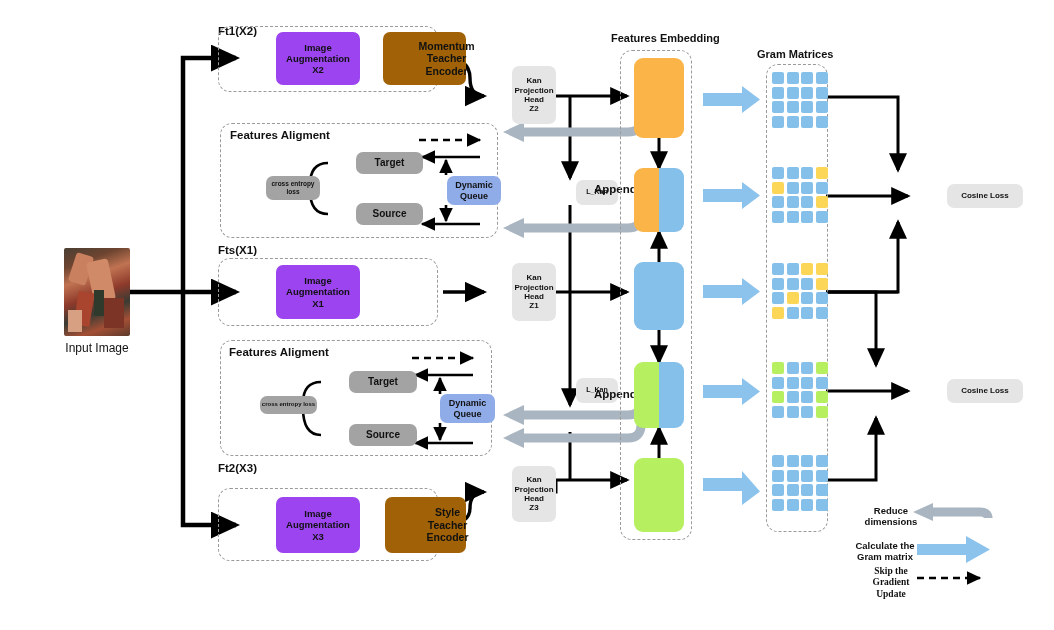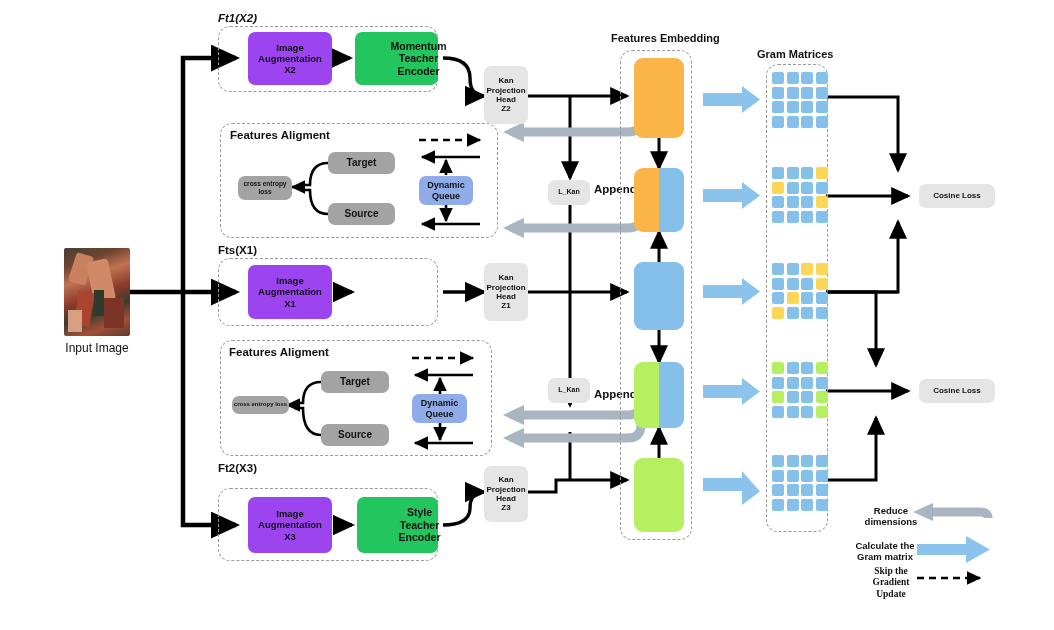--- a/index.html
+++ b/index.html
@@ -1,25 +1,25 @@
 <!DOCTYPE html>
 <html><head>
 <meta charset="utf-8">
 <style>
   html,body{margin:0;padding:0;background:#ffffff;}
   body{width:1054px;height:630px;position:relative;overflow:hidden;
        font-family:"Liberation Sans","DejaVu Sans",sans-serif;}
   #stage{position:absolute;left:0;top:0;width:1054px;height:630px;}
   .abs{position:absolute;box-sizing:border-box;}
   .box{display:flex;align-items:center;justify-content:center;text-align:center;
-       border-radius:7px;font-weight:bold;color:#111;line-height:1.18;}
+       border-radius:7px;font-weight:bold;color:#111;line-height:1.18;margin-left:28px;}
   .grouplabel{font-size:11.5px;font-weight:bold;color:#111;white-space:nowrap;}
   .dashgroup{border:1.6px dashed #9a9a9a;border-radius:12px;}
   .purple{background:#9b44f0;color:#111;}
-  .blue{background:#22c55e;color:#111;padding-left:44px;}
+  .blue{background:#a16207;color:#111;padding-left:44px;}
   .red{background:#e5e5e5;color:#111;}
   .yellow{background:#a3a3a3;color:#111;}
   .periwinkle{background:#8fabe8;color:#111;}
   .orangeblk{background:#fbb448;}
   .blueblk{background:#85c0ea;}
   .greenblk{background:#b6ef60;}
   .embed{border-radius:9px;overflow:hidden;display:flex;}
   .embed>div{height:100%;}
   .gram{display:grid;grid-template-columns:repeat(4,12px);grid-template-rows:repeat(4,12px);gap:2.5px;}
   .cell{width:12px;height:12px;border-radius:2px;}
@@ -133,21 +133,21 @@
          linear-gradient(160deg,#4a3f33 0%,#6d4430 18%,#c07352 34%,#8e3a2b 52%,#3a3b33 68%,#a34f35 84%,#5d3a2c 100%);">
     <div class="abs" style="left:8px;top:6px;width:18px;height:30px;background:#c9805f;transform:rotate(18deg);border-radius:3px;"></div>
     <div class="abs" style="left:26px;top:12px;width:22px;height:42px;background:#d08a67;transform:rotate(-12deg);border-radius:4px;"></div>
     <div class="abs" style="left:12px;top:44px;width:16px;height:34px;background:#a9452f;transform:rotate(9deg);"></div>
     <div class="abs" style="left:40px;top:50px;width:20px;height:30px;background:#7b3426;"></div>
     <div class="abs" style="left:30px;top:42px;width:10px;height:26px;background:#2f3a2c;"></div>
     <div class="abs" style="left:4px;top:62px;width:14px;height:22px;background:#d7a083;"></div>
   </div>
   <div class="abs capt" style="left:34px;top:341px;width:126px;">Input Image</div>
 
-  <div class="abs grouplabel" style="left:218px;top:12px;font-style:italic;">Ft1(X2)</div>
+  <div class="abs grouplabel" style="left:218px;top:25px;">Ft1(X2)</div>
   <div class="abs dashgroup" style="left:218px;top:26px;width:220px;height:66px;"></div>
   <div class="abs box purple" style="left:248px;top:32px;width:84px;height:53px;font-size:9.5px;white-space:pre-line;">Image
 Augmentation
 X2</div>
   <div class="abs box blue" style="left:355px;top:32px;width:83px;height:53px;font-size:10.5px;white-space:pre-line;">Momentum
 Teacher
 Encoder</div>
   <div class="abs box red" style="left:484px;top:66px;width:44px;height:58px;font-size:8px;white-space:pre-line;">Kan
 Projection
 Head

